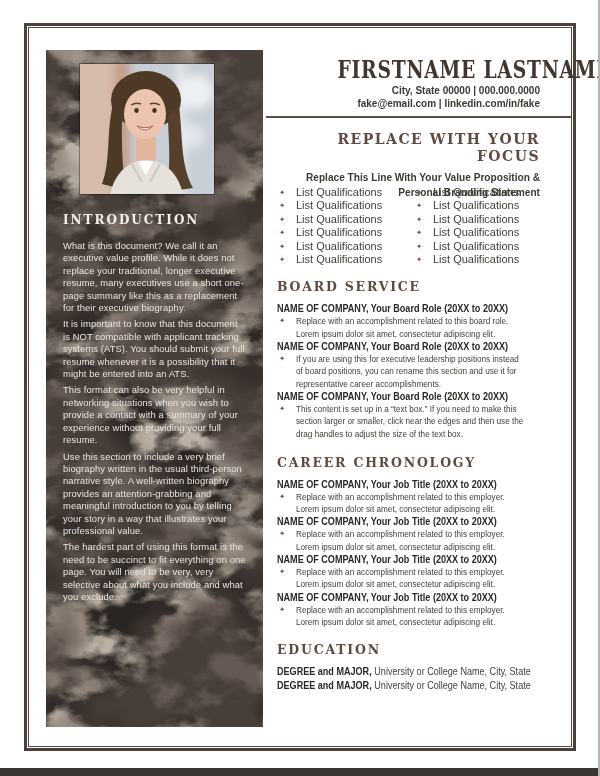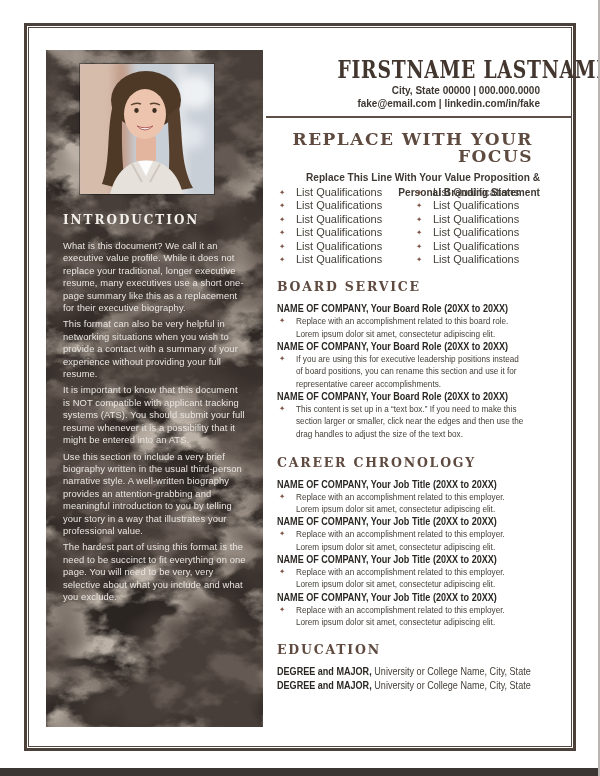--- a/index.html
+++ b/index.html
@@ -41,21 +41,21 @@
   .name {
     font-family:"DejaVu Serif", serif; font-weight:bold; font-size:25px; line-height:28px;
     letter-spacing:1px; color:#42362e; white-space:nowrap;
     transform:scaleX(0.75); transform-origin:100% 50%;
   }
   .contact { font-size:10px; line-height:12px; font-weight:bold; color:#3e3833; margin-top:1px; }
   .rule { position:absolute; left:266px; top:116px; width:306px; height:2px; background:#5d4f48; }
   
   .focus { position:absolute; left:272px; top:131px; width:268px; text-align:right; }
   .focus-heading {
-    margin:0 7px 5px 0; font-family:"DejaVu Serif", serif; font-weight:bold; font-size:17px;
+    margin:0 0 5px 0; font-family:"DejaVu Serif", serif; font-weight:bold; font-size:14px;
     line-height:17px; letter-spacing:1.5px; color:#5f4a40;
   }
   .value-line {
     font-size:11px; line-height:14.5px; font-weight:bold; color:#3f3933;
     white-space:nowrap; transform:scaleX(0.92); transform-origin:100% 50%;
   }
   
   .content { position:absolute; left:277px; top:186px; width:268px; }
   .section-heading {
     margin:0; font-family:"DejaVu Serif", serif; font-weight:bold; font-size:12.5px;
@@ -143,22 +143,22 @@
             <path d="M57,62 Q65,70 73,62 Q65,65.5 57,62 Z" fill="#ffffff" stroke="#b4605e" stroke-width="1"></path>
             <path d="M30,130 C36,106 50,97 66,96 C83,97 97,106 103,130 Z" fill="#e6e1da"></path>
             <path d="M58,97 L66,112 L73,97 Z" fill="#fdfdfd"></path>
             <path d="M52,100 L62,118 M80,100 L70,118" stroke="#cfc8bf" stroke-width="2" fill="none"></path>
           </g>
         </svg>
       </div>
       <div class="intro-heading">INTRODUCTION</div>
       <div class="intro-paragraphs">
         <p>What is this document? We call it an executive value profile. While it does not replace your traditional, longer executive resume, many executives use a short one-page summary like this as a replacement for their executive biography.</p>
+        <p>It is important to know that this document is NOT compatible with applicant tracking systems (ATS). You should submit your full resume whenever it is a possibility that it might be entered into an ATS.</p>
         <p>This format can also be very helpful in networking situations when you wish to provide a contact with a summary of your experience without providing your full resume.</p>
-        <p>It is important to know that this document is NOT compatible with applicant tracking systems (ATS). You should submit your full resume whenever it is a possibility that it might be entered into an ATS.</p>
         <p>Use this section to include a very brief biography written in the usual third-person narrative style.  A well-written biography provides an attention-grabbing and meaningful introduction to you by telling your story in a way that illustrates your professional value.</p>
         <p>The hardest part of using this format is the need to be succinct to fit everything on one page. You will need to be very, very selective about what you include and what you exclude.</p>
       </div>
     </div>
   </aside>
 
   <header class="header">
     <div class="name">FIRSTNAME LASTNAME</div>
     <div class="contact">City, State 00000 | 000.000.0000</div>
     <div class="contact">fake@email.com | linkedin.com/in/fake</div>

